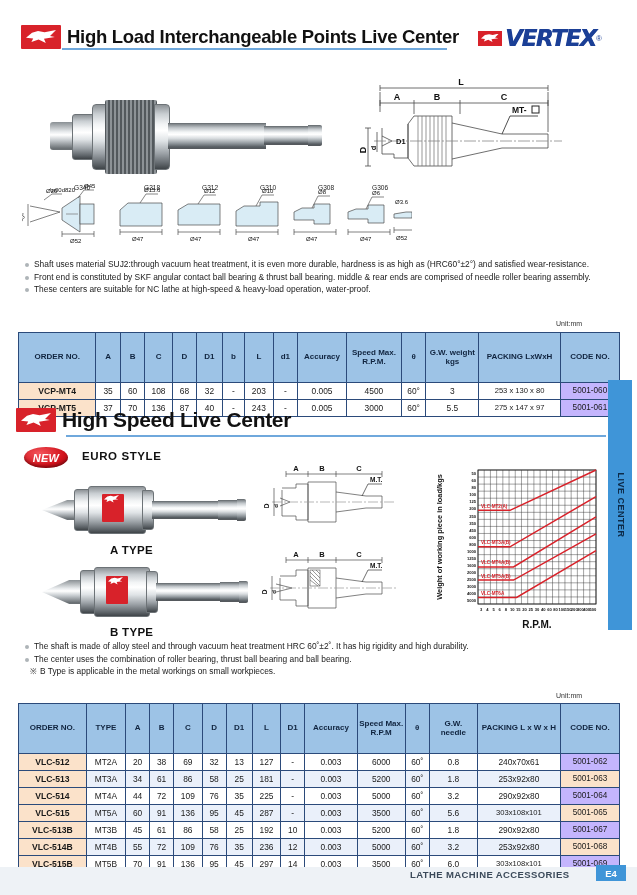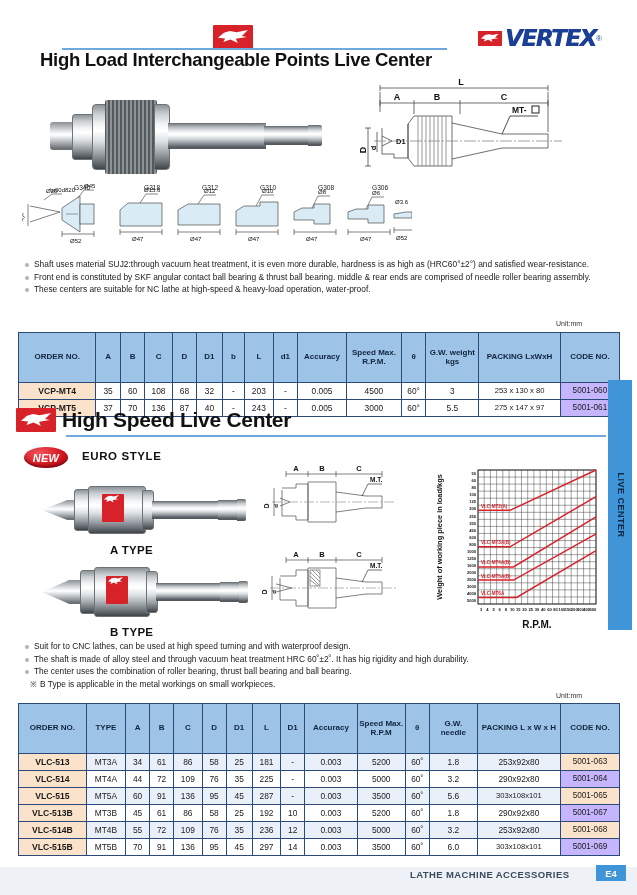--- a/index.html
+++ b/index.html
@@ -155,21 +155,21 @@
 
   
   .dwg{ position:absolute; }
   .dwg svg{ display:block; }
 </style>
 </head>
 <body>
 
 <div class="page">
 
-  <div class="sec-head" style="left:40px; top:25px;flex-direction:column;">
+  <div class="sec-head" style="left:21px; top:25px;">
     <div class="eagle big"></div>
     <div class="sec-title" style="font-size:18.5px;">High Load Interchangeable Points Live Center</div>
   </div>
   <div class="sec-rule" style="left:62px; top:48px; width:385px;"></div>
 
   <div class="vertex-logo" style="left:478px; top:25px;">
     <div class="vx-badge"></div>
     <div class="vx-word">VERTEX</div>
     <div class="vx-reg">®</div>
   </div>
@@ -607,21 +607,20 @@
         <path d="M 46.00 104.96 L 81.53 104.96 L 164.00 54.83" fill="none" stroke="#d8222a" stroke-width="1.5"></path>
         <text x="49" y="102.45958809992871" font-family="Liberation Sans, sans-serif" font-size="4.6" font-weight="bold" fill="#d8222a">VLC-MT4A(B)</text>
         <path d="M 46.00 118.11 L 81.53 118.11 L 164.00 71.93" fill="none" stroke="#d8222a" stroke-width="1.5"></path>
         <text x="49" y="115.61132932457456" font-family="Liberation Sans, sans-serif" font-size="4.6" font-weight="bold" fill="#d8222a">VLC-MT5A(B)</text>
         <path d="M 46.00 135.51 L 84.61 135.51 L 164.00 88.68" fill="none" stroke="#d8222a" stroke-width="1.5"></path>
         <text x="49" y="133.00702912846023" font-family="Liberation Sans, sans-serif" font-size="4.6" font-weight="bold" fill="#d8222a">VLC-MT6A</text>
       </svg>
   </div>
 
   <div class="bullets" style="left:24px; top:641px; width:595px;">
-    <div class="li">Suit for to CNC lathes, can be used at high speed turning and with waterproof design.</div>
     <div class="li">The shaft is made of alloy steel and through vacuum heat treatment HRC 60˚±2˚. It has hig rigidity and high durability.</div>
     <div class="li">The center uses the combination of roller bearing, thrust ball bearing and ball bearing.</div>
     <div class="note">B Type is applicable in the metal workings on small workpieces.</div>
   </div>
 
   <div class="unit" style="left:556px; top:692px;">Unit:mm</div>
 
   <table class="spec" id="table2" style="left:18px; top:703px; width:602px;">
     <thead>
         <tr>
@@ -636,20 +635,37 @@
           <th style="width: 22px;">D1</th>
           <th style="width: 48px;">Accuracy</th>
           <th style="width: 44px;">Speed Max. R.P.M</th>
           <th style="width: 22px;">θ</th>
           <th style="width: 44px;">G.W. needle</th>
           <th style="width: 76px;">PACKING L x W x H</th>
           <th style="width: 54px;">CODE NO.</th>
         </tr>
       </thead>
     <tbody>
+        <tr>
+          <td class="order">VLC-512</td>
+          <td>MT2A</td>
+          <td>20</td>
+          <td>38</td>
+          <td>69</td>
+          <td>32</td>
+          <td>13</td>
+          <td>127</td>
+          <td>-</td>
+          <td>0.003</td>
+          <td>6000</td>
+          <td>60˚</td>
+          <td>0.8</td>
+          <td>240x70x61</td>
+          <td class="code">5001-062</td>
+        </tr>
         <tr class="alt">
           <td class="order">VLC-513</td>
           <td>MT3A</td>
           <td>34</td>
           <td>61</td>
           <td>86</td>
           <td>58</td>
           <td>25</td>
           <td>181</td>
           <td>-</td>

